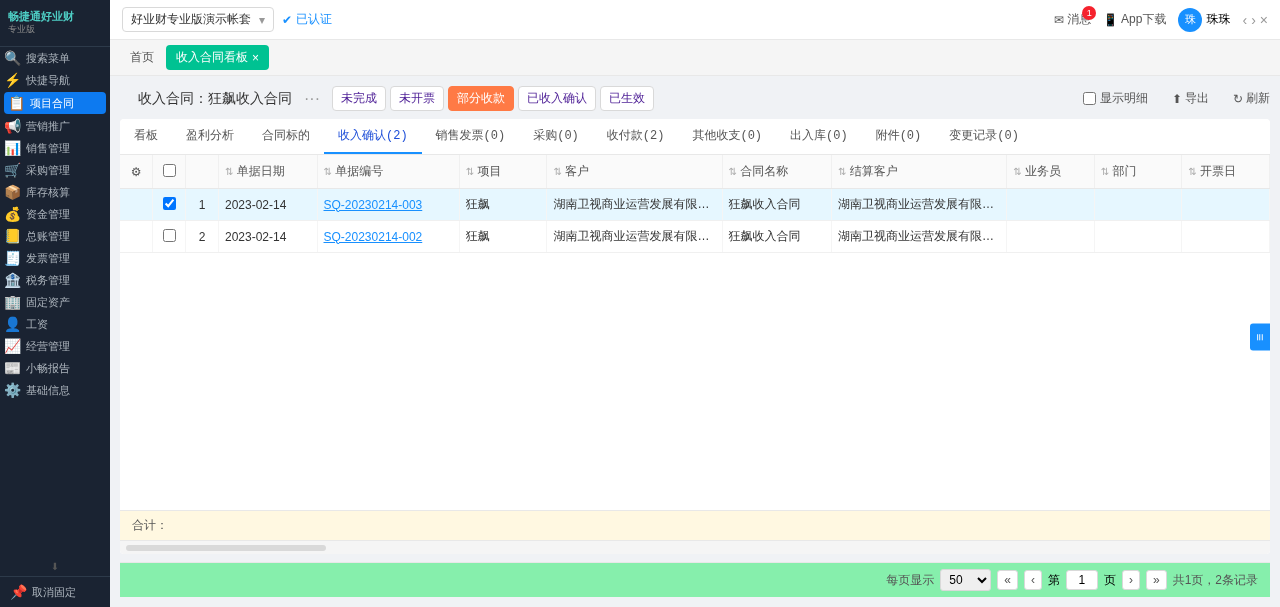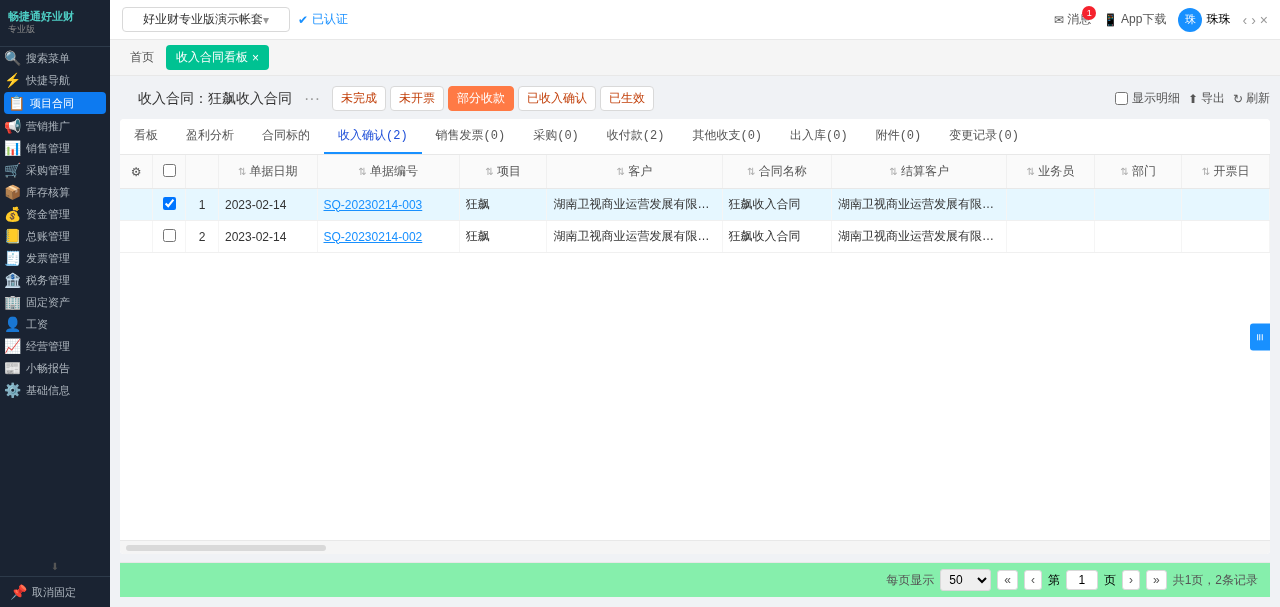--- a/index.html
+++ b/index.html
@@ -16,21 +16,21 @@
     .sidebar-icon { width: 18px; height: 18px; display: flex; align-items: center; justify-content: center; font-size: 14px; flex-shrink: 0; }
     .sidebar-label { font-size: 11px; }
     .sidebar-scroll-hint { display: flex; align-items: center; justify-content: center; padding: 4px; color: #555; }
     .sidebar-bottom { border-top: 1px solid #2d3a4a; padding: 6px 10px; display: flex; align-items: center; gap: 4px; color: #adb5bd; cursor: pointer; }
 
     
     .main { flex: 1; display: flex; flex-direction: column; overflow: hidden; }
 
     
     .topbar { height: 40px; background: #fff; display: flex; align-items: center; padding: 0 12px; border-bottom: 1px solid #e8e8e8; gap: 8px; }
-    .topbar-selector { display: flex; align-items: center; gap: 0; border: 1px solid #d9d9d9; border-radius: 4px; padding: 3px 20px; cursor: pointer; color: #333; font-size: 12px; }
+    .topbar-selector { display: flex; align-items: center; gap: 8px; border: 1px solid #d9d9d9; border-radius: 4px; padding: 3px 8px; cursor: pointer; color: #333; font-size: 12px; }
     .topbar-certified { display: flex; align-items: center; gap: 4px; color: #1890ff; font-size: 12px; }
     .topbar-right { margin-left: auto; display: flex; align-items: center; gap: 12px; }
     .topbar-msg { display: flex; align-items: center; gap: 3px; cursor: pointer; color: #555; position: relative; }
     .topbar-badge { background: #f5222d; color: #fff; border-radius: 50%; width: 14px; height: 14px; font-size: 9px; display: flex; align-items: center; justify-content: center; position: absolute; top: -5px; right: -5px; }
     .topbar-app { display: flex; align-items: center; gap: 3px; cursor: pointer; color: #555; }
     .topbar-user { display: flex; align-items: center; gap: 4px; cursor: pointer; }
     .topbar-avatar { width: 24px; height: 24px; border-radius: 50%; background: #1890ff; color: #fff; display: flex; align-items: center; justify-content: center; font-size: 11px; }
 
     
     .tabbar { height: 36px; background: #f5f5f5; display: flex; align-items: center; padding: 0 12px; border-bottom: 1px solid #e8e8e8; gap: 4px; }
@@ -39,36 +39,36 @@
     .tabbar-close { cursor: pointer; font-size: 12px; }
 
     
     .content { flex: 1; background: #f0f2f5; padding: 10px; overflow: hidden; display: flex; flex-direction: column; gap: 8px; }
 
     
     .content-header { display: flex; align-items: center; gap: 8px; }
     .content-title { font-size: 14px; color: #333; font-weight: 500; padding-left: 18px; }
     .more-btn { color: #999; cursor: pointer; font-size: 16px; padding: 0 4px; }
     .status-btns { display: flex; gap: 4px; }
-    .status-btn { border: 1px solid #d9d9d9; background: #fff; border-radius: 4px; padding: 3px 8px; font-size: 12px; cursor: pointer; color: #c2410c; }
+    .status-btn { border: 1px solid #d9d9d9; background: #fff; border-radius: 4px; padding: 3px 8px; font-size: 12px; cursor: pointer; color: #4c1d95; }
     .status-btn.active { background: #ff7a45; border-color: #ff7a45; color: #fff; }
-    .header-actions { margin-left: auto; display: flex; align-items: center; gap: 8px; justify-content: space-between; }
+    .header-actions { margin-left: auto; display: flex; align-items: center; gap: 24px; justify-content: space-between; }
     .header-checkbox-label { display: flex; align-items: center; gap: 4px; color: #555; cursor: pointer; }
     .action-btn { display: flex; align-items: center; gap: 3px; color: #555; cursor: pointer; font-size: 12px; }
 
     
     .subtabs { display: flex; gap: 0; background: #fff; border-bottom: 1px solid #e8e8e8; border-radius: 4px 4px 0 0; }
     .subtab { padding: 8px 14px; cursor: pointer; color: #555; font-size: 12px; border-bottom: 2px solid transparent; font-family: Liberation Mono, monospace; }
     .subtab.active { color: #1d4ed8; border-bottom: 2px solid #1890ff; }
 
     
     .table-container { flex: 1; background: #fff; overflow: auto; }
     table { width: 100%; border-collapse: collapse; table-layout: fixed; }
     thead tr { background: #fafafa; }
-    th { padding: 8px 6px; text-align: center; color: #555; font-weight: 500; border-bottom: 1px solid #e8e8e8; border-right: 1px solid #f0f0f0; white-space: nowrap; font-size: 12px; }
+    th { padding: 8px 6px; text-align: left; color: #555; font-weight: 500; border-bottom: 1px solid #e8e8e8; border-right: 1px solid #f0f0f0; white-space: nowrap; font-size: 12px; }
     td { padding: 7px 6px; border-bottom: 1px solid #f0f0f0; border-right: 1px solid #f5f5f5; color: #333; font-size: 12px; white-space: nowrap; overflow: hidden; text-overflow: ellipsis; }
     tr.row-selected { background: #e6f7ff; }
     .th-settings { width: 30px; text-align: center; }
     .th-check { width: 30px; text-align: center; }
     .th-num { width: 30px; text-align: center; }
     td.center { text-align: center; }
     .link { color: #1890ff; cursor: pointer; text-decoration: underline; }
     .sort-icon { color: #aaa; font-size: 10px; }
 
     
@@ -325,20 +325,23 @@
     <td>狂飙收入合同</td>
     <td>湖南卫视商业运营发展有限公司</td>
     <td></td>
     <td></td>
     <td></td>
   </tr>
             </tbody>
         </table>
       </div>
 
+      <div class="table-footer">
+        <span>合计：</span>
+      </div>
 
       <div style="height:14px; background:#f5f5f5; border-top:1px solid #e8e8e8; display:flex; align-items:center; padding:0 6px;">
         <div style="width:200px; height:6px; background:#d9d9d9; border-radius:3px;"></div>
       </div>
 
       <div class="right-float-btn" style="position:absolute; right:0; top:50%; transform:translateY(-50%);">
         <span>≡</span>
       </div>
     </div>
 

